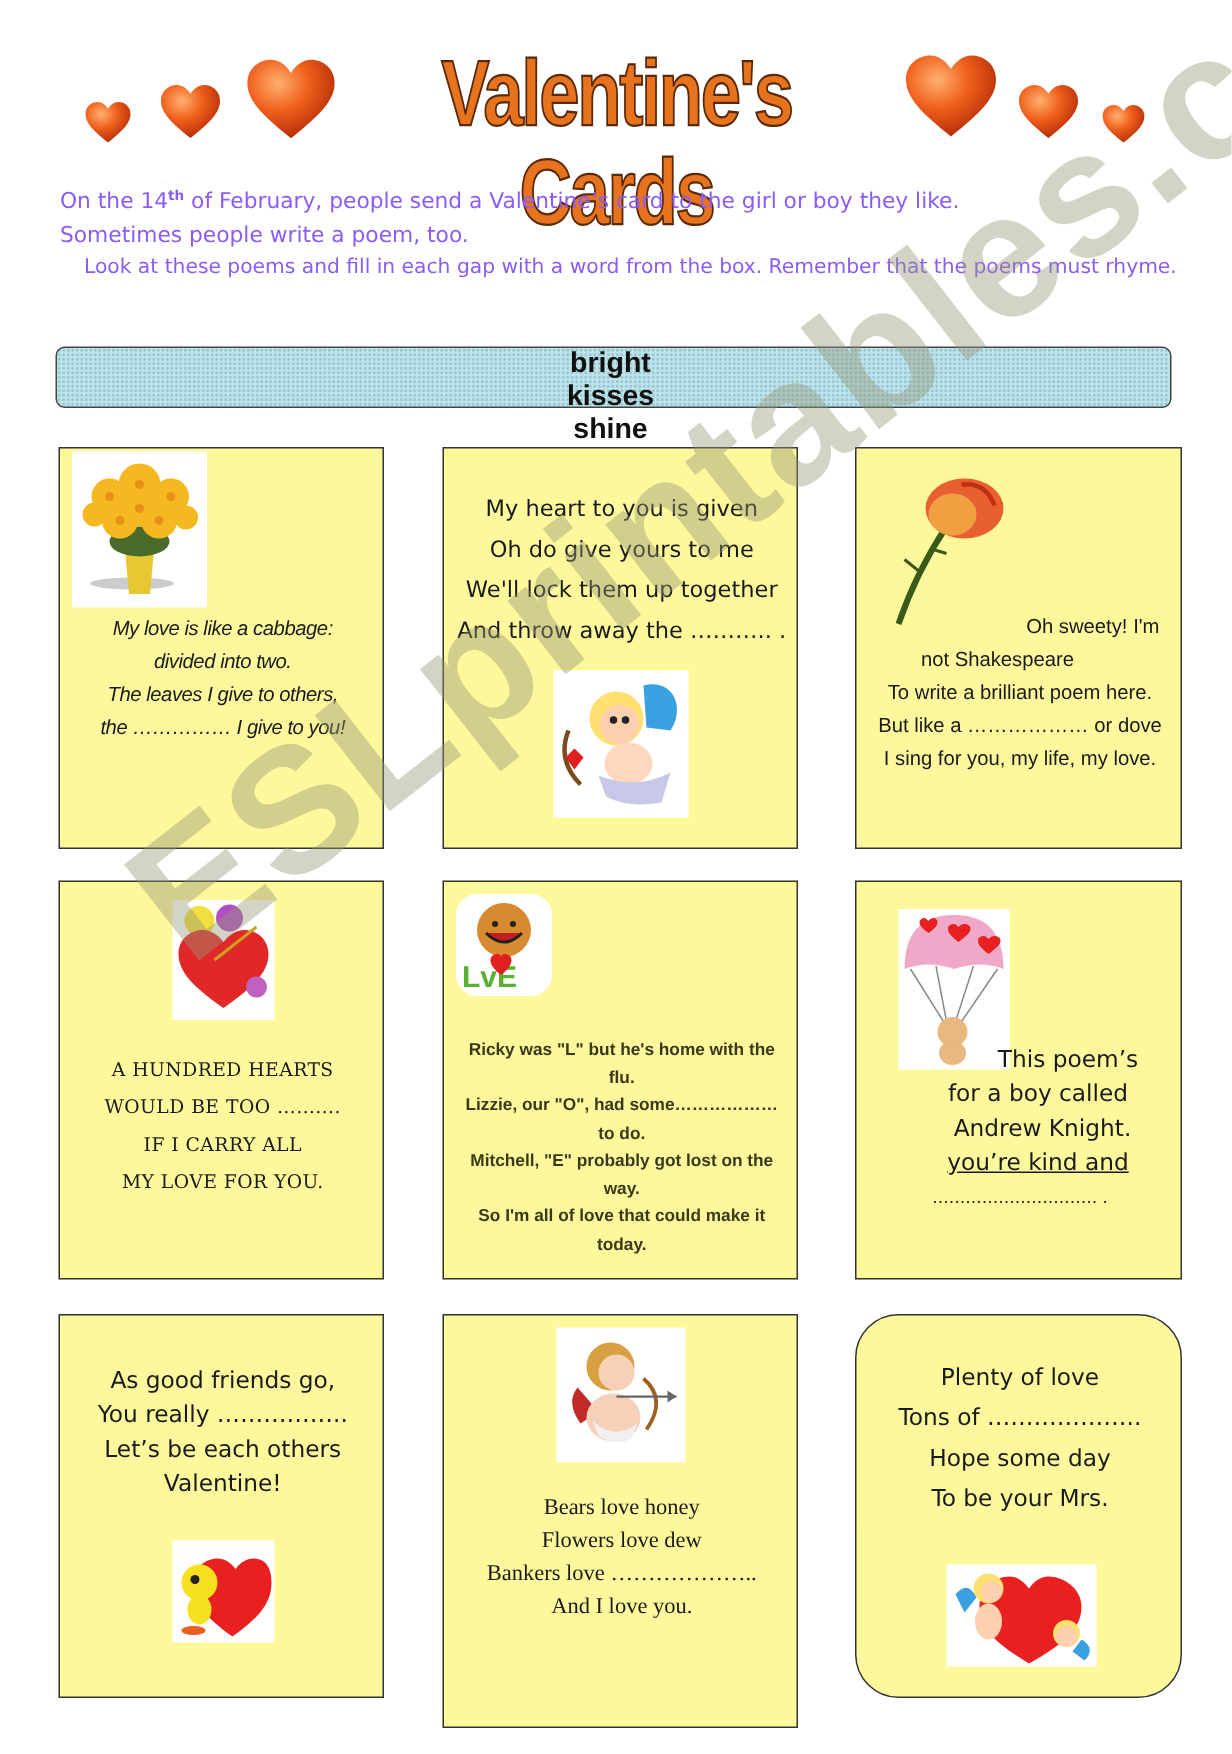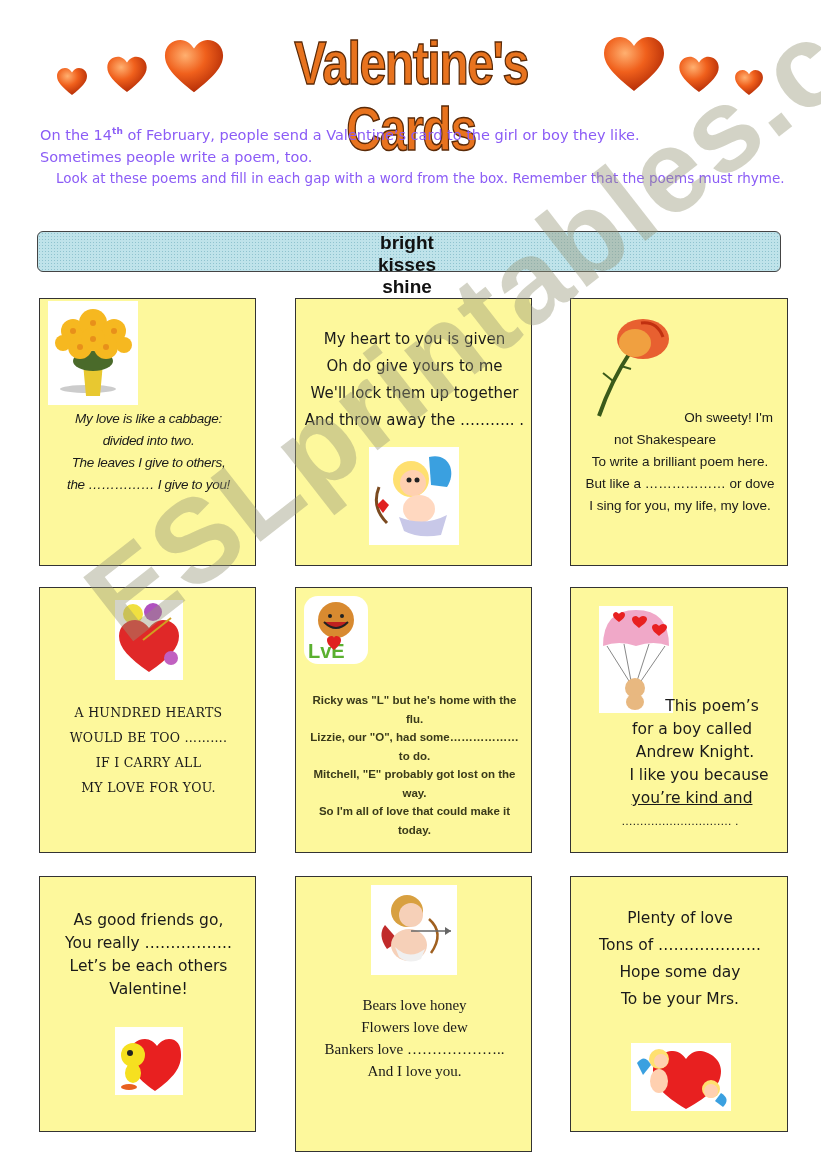--- a/index.html
+++ b/index.html
@@ -233,21 +233,20 @@
       <path d="M60 30 C55 26 53 24 53 21 C53 19 55 18 57 18 C58 18 59 19 60 20 C61 19 62 18 64 18 C66 18 68 19 68 21 C68 24 65 26 60 30Z" fill="#e82020"></path>
       <path d="M8 40 L30 75 M25 38 L32 75 M50 38 L38 75 M66 40 L42 75" stroke="#888" stroke-width="1"></path>
       <circle cx="36" cy="82" r="10" fill="#e8b880"></circle>
       <ellipse cx="36" cy="96" rx="9" ry="8" fill="#e8b880"></ellipse>
     </svg>
   </div>
   <div class="poem p-comic-lg" style="left:0;top:107px;width:218px;">
     <div style="padding-left:64px;">This poem’s</div>
     <div style="padding-left:24px;">for a boy called</div>
     <div style="padding-left:30px;">Andrew Knight.</div>
-    <div style="padding-left:38px;">I like you because</div>
     <div style="padding-left:24px;text-decoration:underline;">you’re kind and</div>
     <div style="font-size:11px;">………………………… .</div>
   </div>
 </div>
 
 <div class="card" style="left:39px;top:876px;width:217px;height:256px;">
   <div class="poem p-comic-lg" style="left:0;top:32px;width:217px;">
     <div>As good friends go,</div>
     <div>You really ……………..</div>
     <div>Let’s be each others</div>
@@ -278,21 +277,21 @@
     </svg>
   </div>
   <div class="poem p-serif" style="left:0;top:117px;width:237px;">
     <div>Bears love honey</div>
     <div>Flowers love dew</div>
     <div>Bankers love ………………..</div>
     <div>And I love you.</div>
   </div>
 </div>
 
-<div class="card" style="left:570px;top:876px;width:218px;height:256px;">
+<div class="card" style="left:570px;top:876px;width:218px;height:256px;border-radius:29px;">
   <div class="poem p-comic-lg" style="left:0;top:28px;width:218px;line-height:27px;">
     <div>Plenty of love</div>
     <div>Tons of ………………..</div>
     <div>Hope some day</div>
     <div>To be your Mrs.</div>
   </div>
   <div class="pic" style="left:60px;top:166px;width:100px;height:68px;">
     <svg viewBox="0 0 100 68">
       <path d="M55 66 C32 52 22 42 22 28 C22 16 32 8 42 8 C48 8 52 12 55 16 C58 12 62 8 68 8 C78 8 90 16 90 28 C90 42 80 52 55 66Z" fill="#e82020"></path>
       <circle cx="28" cy="16" r="10" fill="#ffe070"></circle>

